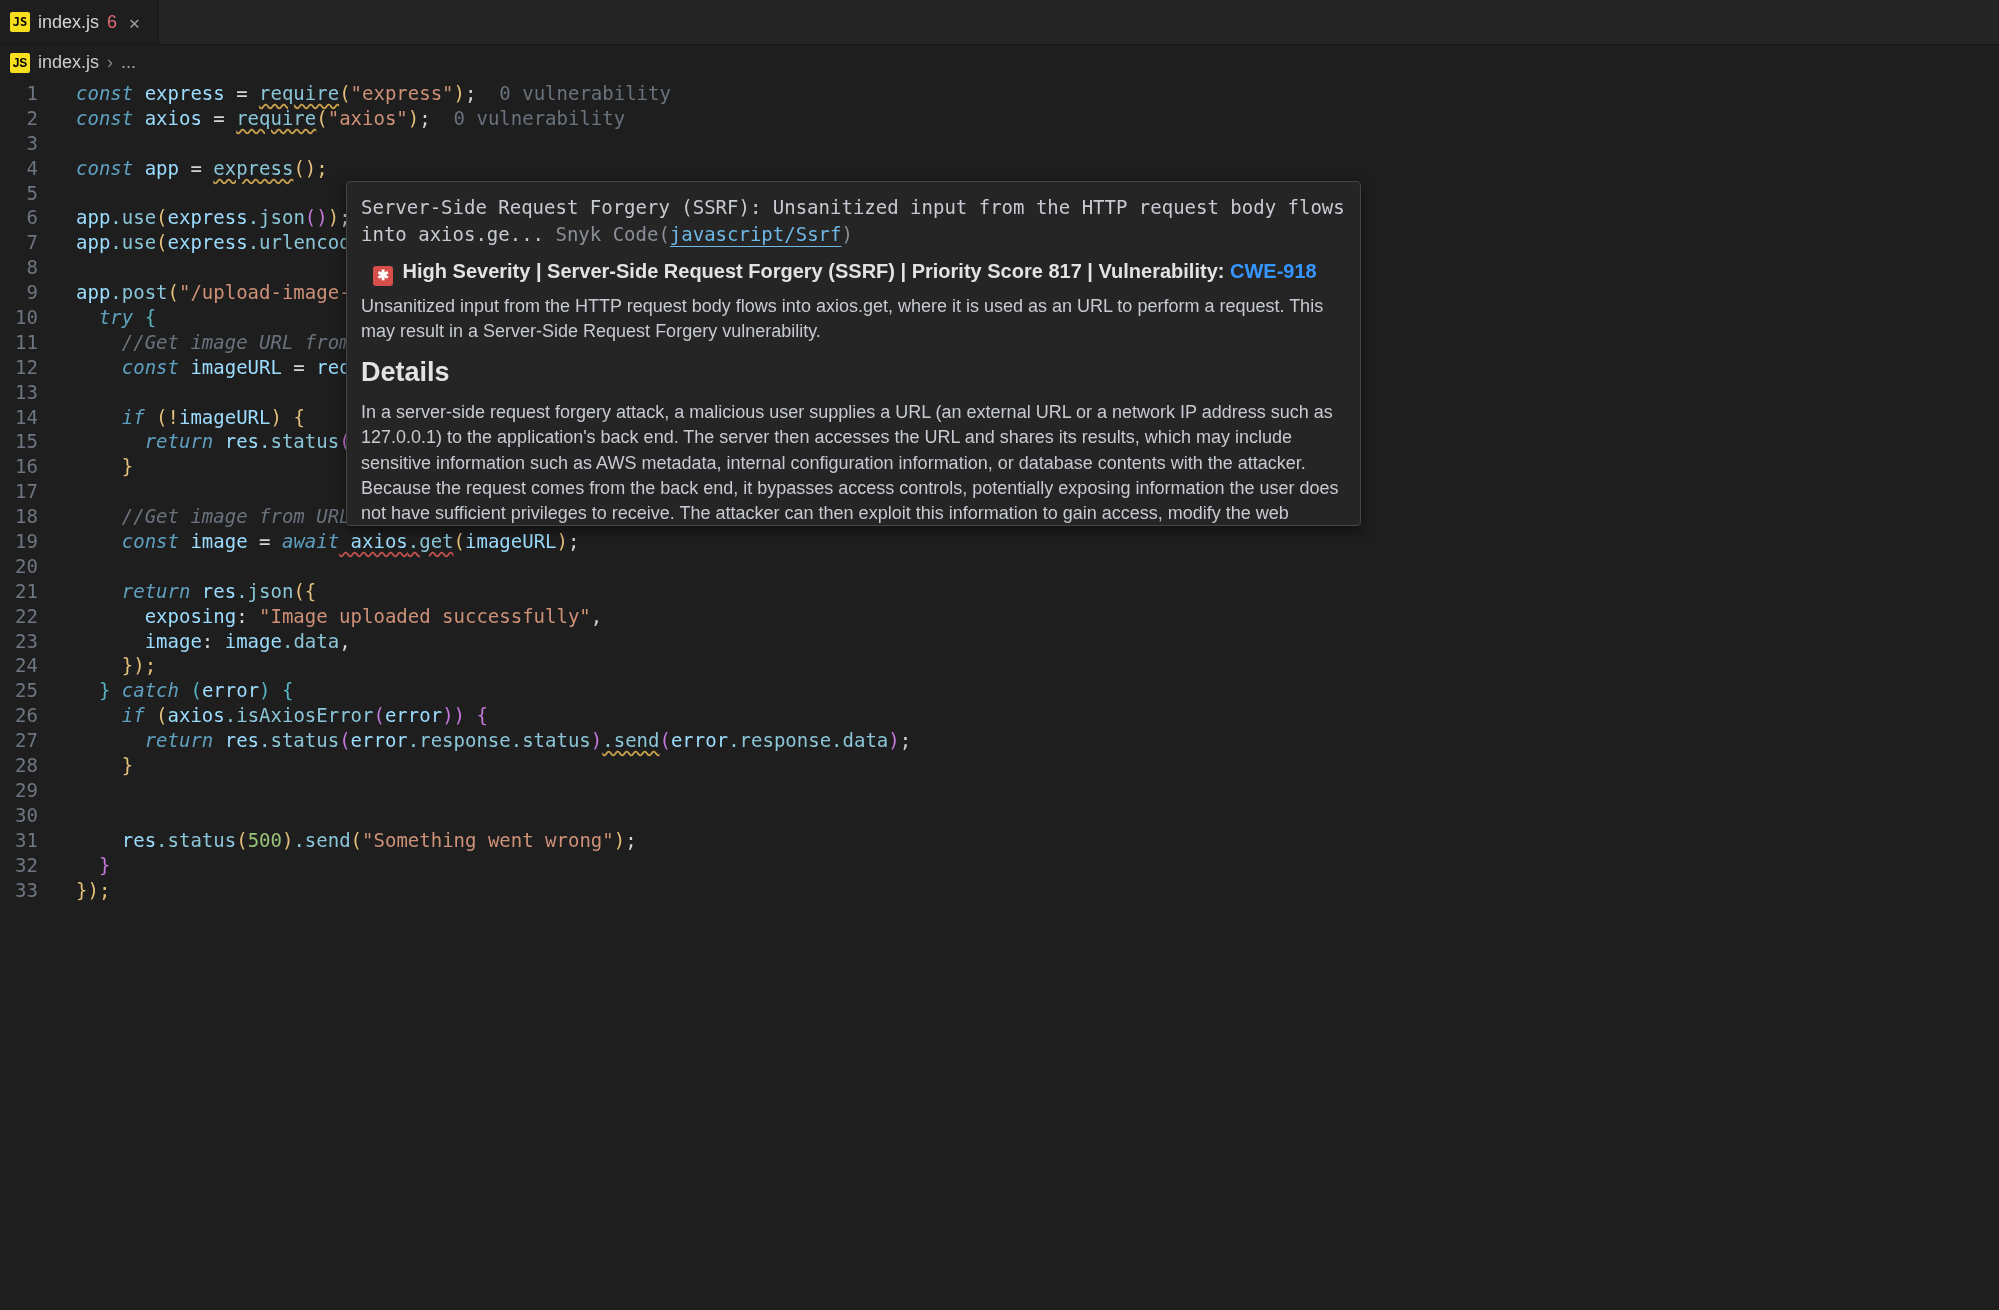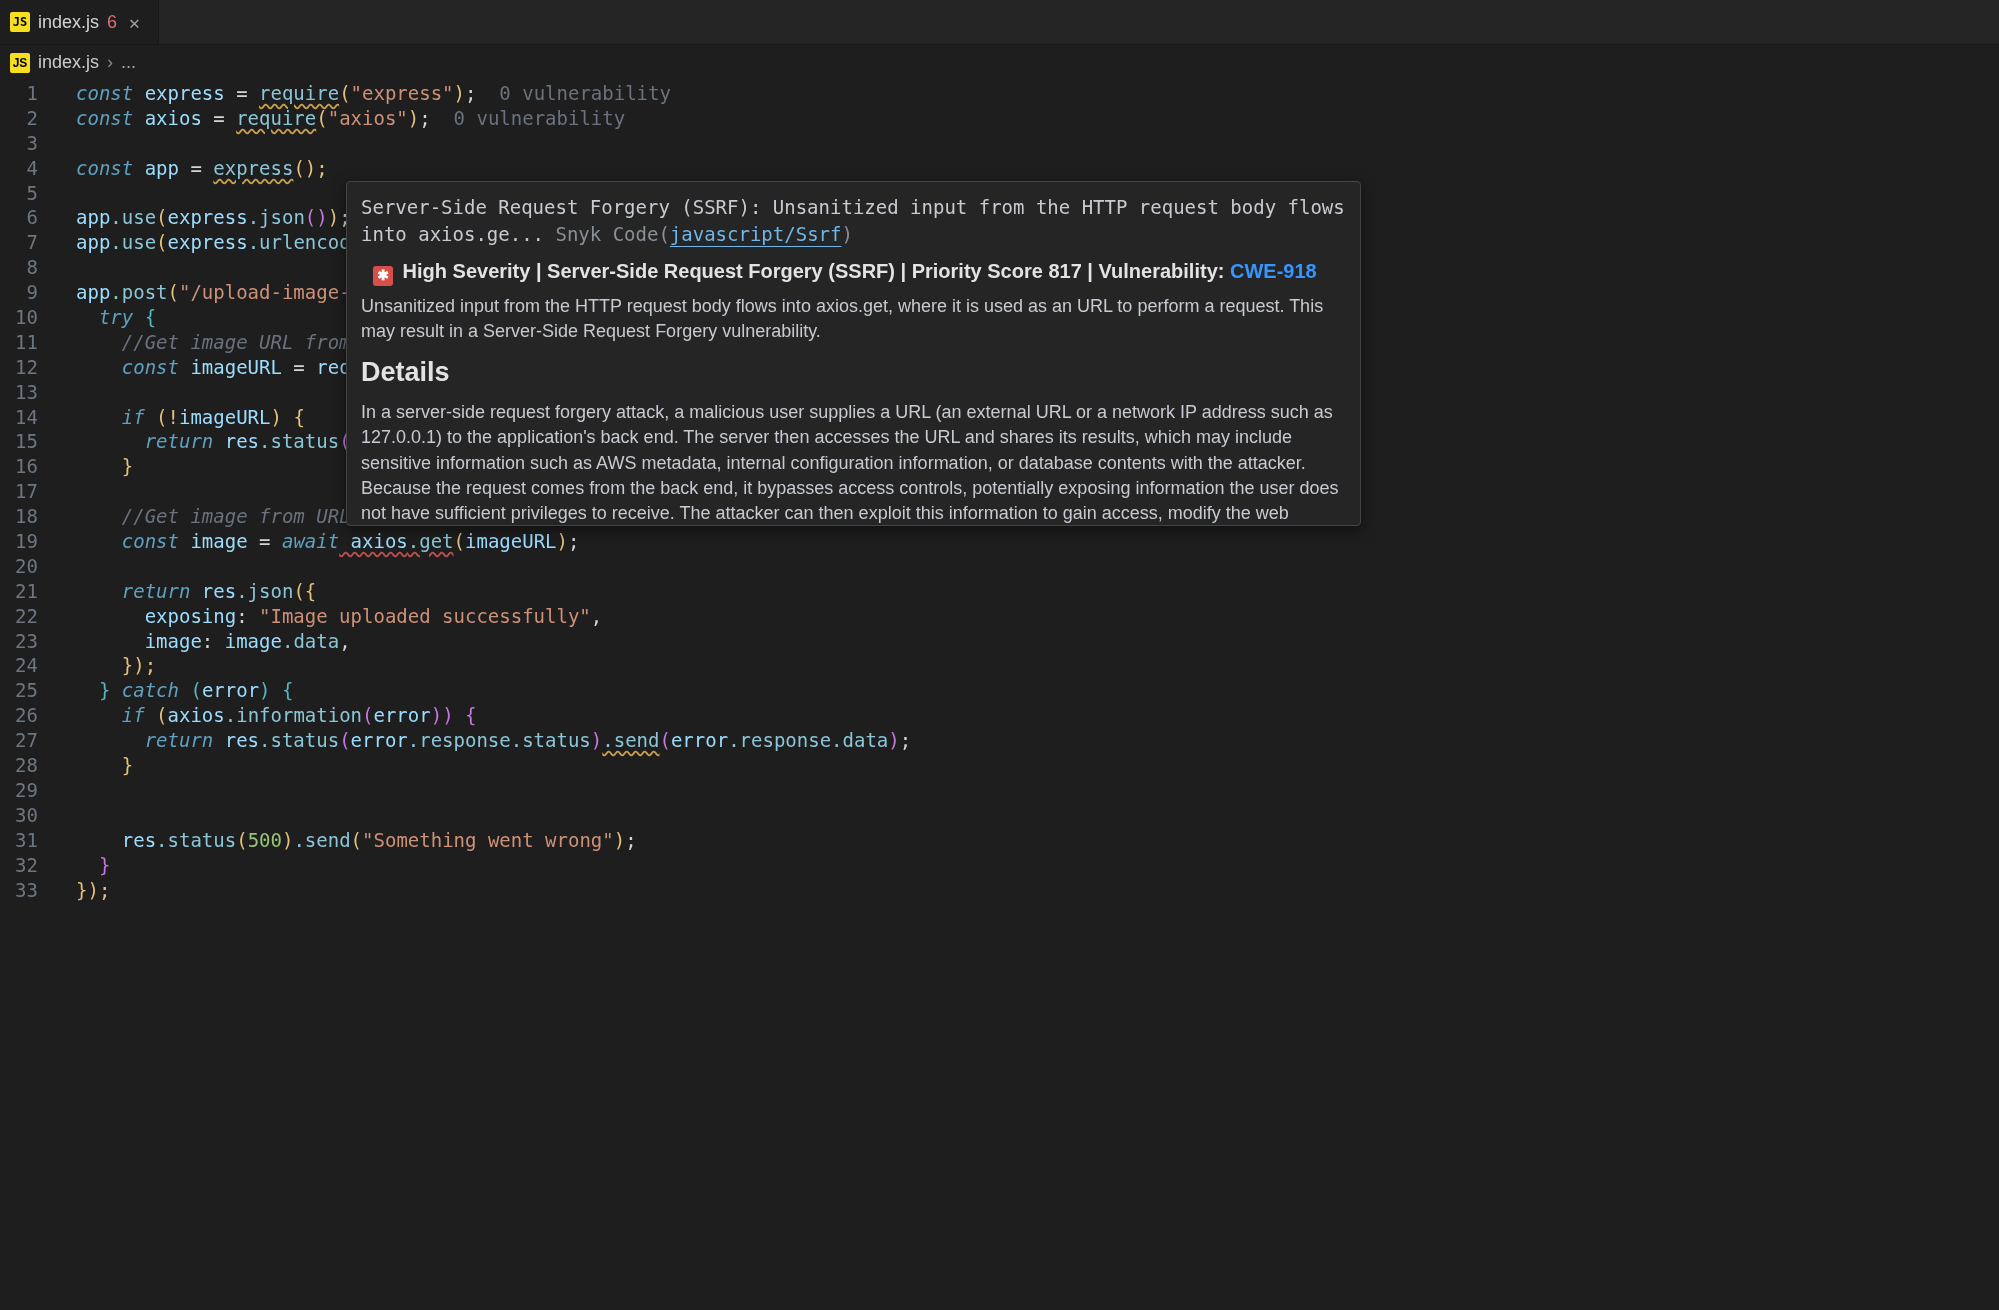--- a/index.html
+++ b/index.html
@@ -248,21 +248,21 @@
     <div>    <span class="brk-y">}</span></div>
     <div></div>
     <div>    <span class="cmnt">//Get image from URL</span></div>
     <div>    <span class="kw">const</span><span class="var"> image </span><span class="punc">= </span><span class="kw">await</span><span class="var squiggly-red"> axios</span><span class="fn squiggly-red">.get</span><span class="brk-y">(</span><span class="var">imageURL</span><span class="brk-y">)</span><span class="punc">;</span></div>
     <div></div>
     <div>    <span class="kw">return</span><span class="var"> res</span><span class="fn">.json</span><span class="brk-y">({</span></div>
     <div>      <span class="var">exposing</span><span class="punc">: </span><span class="str">"Image uploaded successfully"</span><span class="punc">,</span></div>
     <div>      <span class="var">image</span><span class="punc">: </span><span class="var">image</span><span class="fn">.data</span><span class="punc">,</span></div>
     <div>    <span class="brk-y">});</span></div>
     <div>  <span class="brk-b">} </span><span class="kw">catch</span><span class="brk-b"> (</span><span class="var">error</span><span class="brk-b">) {</span></div>
-    <div>    <span class="kw">if</span><span class="brk-y"> (</span><span class="var">axios</span><span class="fn">.information</span><span class="brk-p">(</span><span class="var">error</span><span class="brk-p">)) {</span></div>
+    <div>    <span class="kw">if</span><span class="brk-y"> (</span><span class="var">axios</span><span class="fn">.isAxiosError</span><span class="brk-p">(</span><span class="var">error</span><span class="brk-p">)) {</span></div>
     <div>      <span class="kw">return</span><span class="var"> res</span><span class="fn">.status</span><span class="brk-p">(</span><span class="var">error</span><span class="fn">.response</span><span class="fn">.status</span><span class="brk-p">)</span><span class="fn squiggly">.send</span><span class="brk-p">(</span><span class="var">error</span><span class="fn">.response</span><span class="fn">.data</span><span class="brk-p">)</span><span class="punc">;</span></div>
     <div>    <span class="brk-y">}</span></div>
     <div></div>
     <div></div>
     <div>    <span class="var">res</span><span class="fn">.status</span><span class="brk-y">(</span><span class="num">500</span><span class="brk-y">)</span><span class="fn">.send</span><span class="brk-y">(</span><span class="str">"Something went wrong"</span><span class="brk-y">)</span><span class="punc">;</span></div>
     <div>  <span class="brk-p">}</span></div>
     <div><span class="brk-y">});</span></div>
   </div>
 
   <div class="hover-popup">

